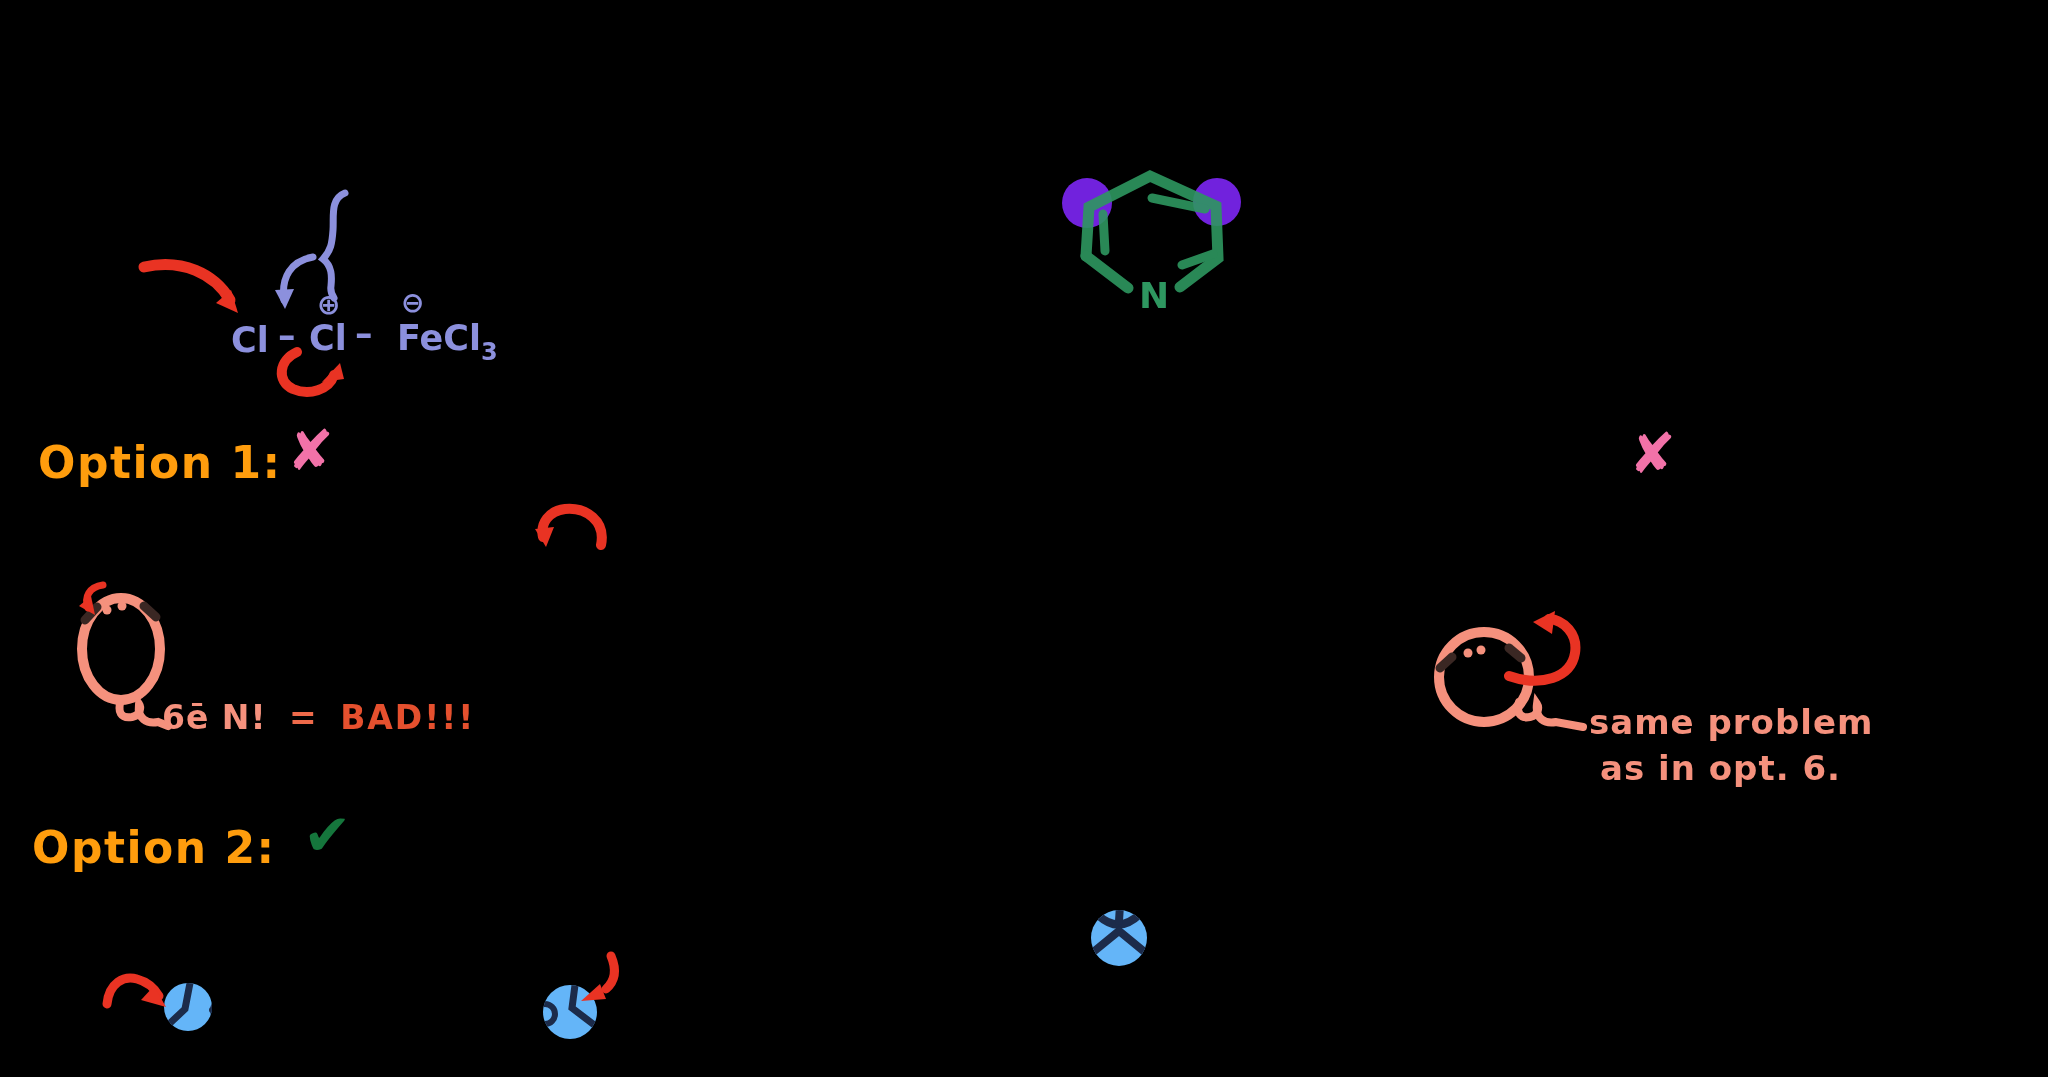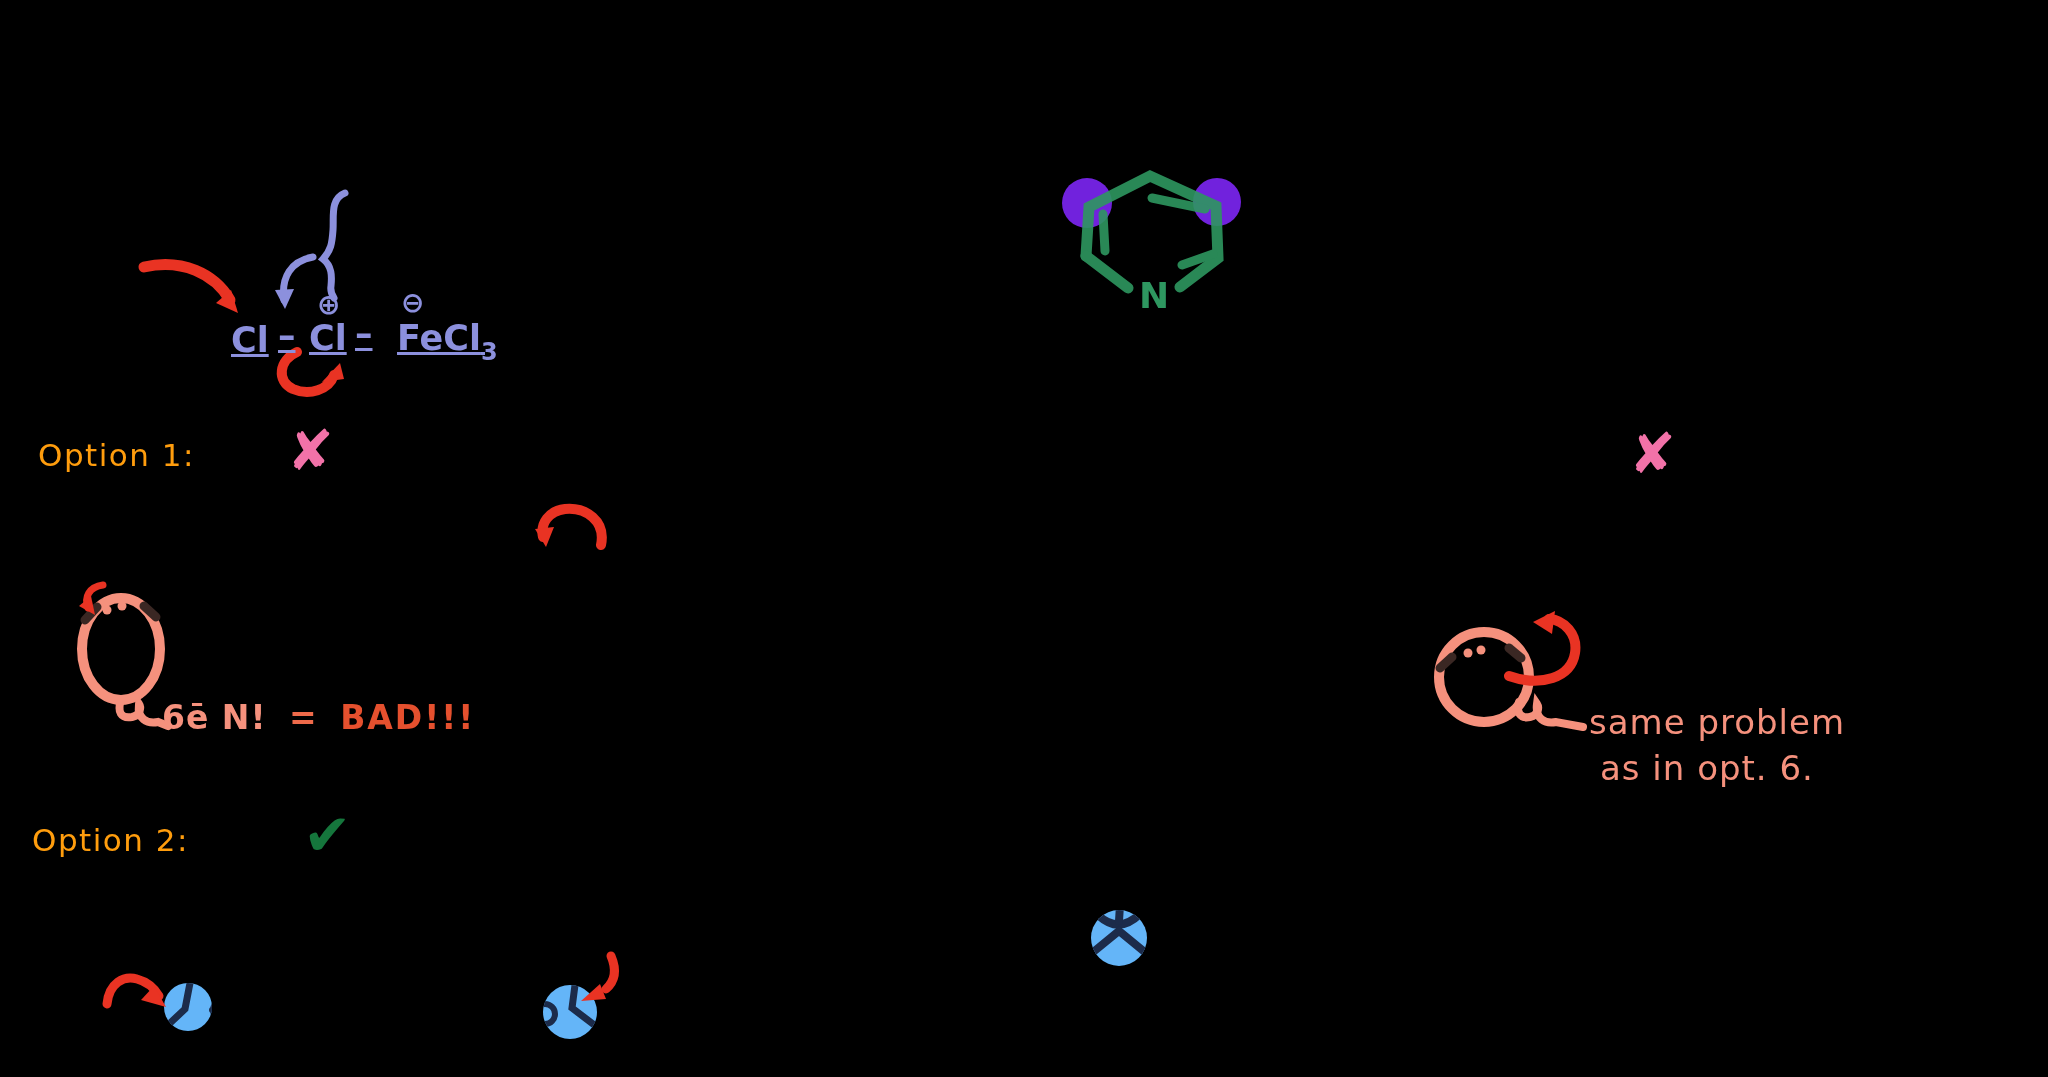--- a/index.html
+++ b/index.html
@@ -7,32 +7,32 @@
     --orange:#ff9d0d; --pink:#f272a8; --check-green:#15763c; --ring-green:#2e9760;
     --violet:#7122dd; --salmon:#f5917d; --equals-red:#ee6a4a; --bad-red:#e5502e;
     --light-blue:#64b5f8; --navy:#1c2b4a; --dark-mark:#3a2723;
   }
   *{margin:0;padding:0;box-sizing:border-box;}
   html,body{width:2048px;height:1077px;}
   body{background:var(--background);font-family:"DejaVu Sans","Liberation Sans",sans-serif;overflow:hidden;position:relative;}
   .canvas{position:absolute;inset:0;}
   .abs{position:absolute;white-space:nowrap;}
   .title{left:36px;top:40px;font-size:46px;font-weight:bold;color:var(--title-blue);letter-spacing:1px;}
-  .formula{font-size:35px;font-weight:bold;color:var(--periwinkle);text-decoration:underline;}
+  .formula{font-size:35px;font-weight:bold;color:var(--periwinkle);}
   .charge{font-size:28px;font-weight:bold;color:var(--periwinkle);}
   .fe-sub{font-size:24px;vertical-align:-10px;}
-  .opt-label{font-size:31px;font-weight:normal;color:var(--orange);letter-spacing:1.5px;}
+  .opt-label{font-size:44px;font-weight:bold;color:var(--orange);letter-spacing:1.5px;}
   .mark{font-weight:bold;line-height:1;}
   .mark-cross{font-size:56px;color:var(--pink);}
   .mark-check{font-size:58px;color:var(--check-green);}
   .note{font-size:33px;font-weight:bold;letter-spacing:1px;}
   .note .lead{color:var(--salmon);}
   .note .eq{color:var(--equals-red);margin:0 10px;}
   .note .shout{color:var(--bad-red);letter-spacing:2px;}
-  .salmon-note{font-size:34px;font-weight:normal;color:var(--salmon);letter-spacing:1px;}
+  .salmon-note{font-size:34px;font-weight:bold;color:var(--salmon);letter-spacing:1px;}
   svg.layer{position:absolute;left:0;top:0;}
 </style>
 </head>
 <body>
 
 <div class="canvas">
 
 
   <svg class="layer" width="2048" height="1077" viewBox="0 0 2048 1077">
     <defs>

